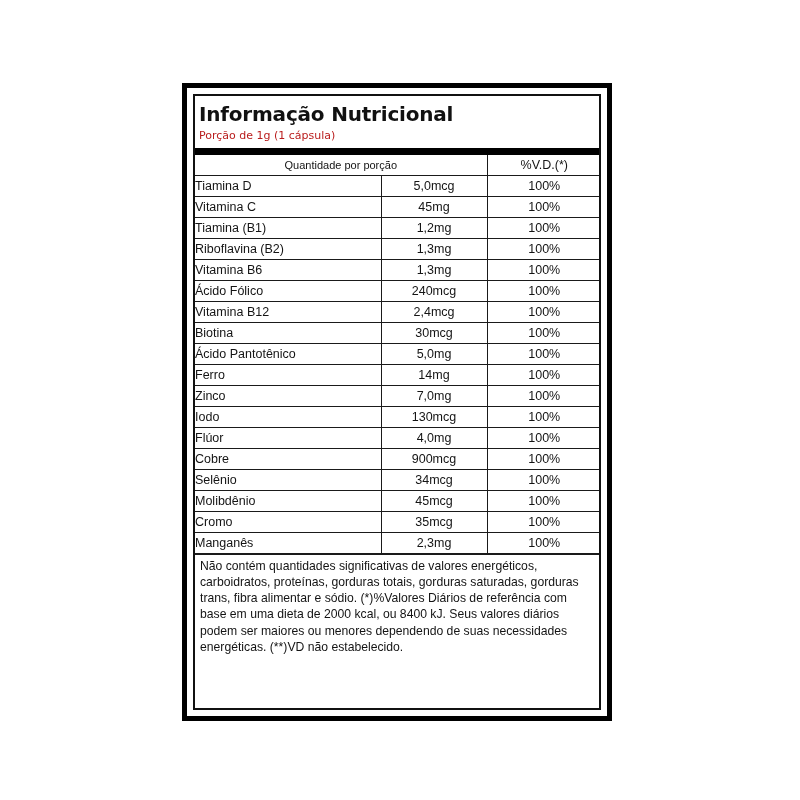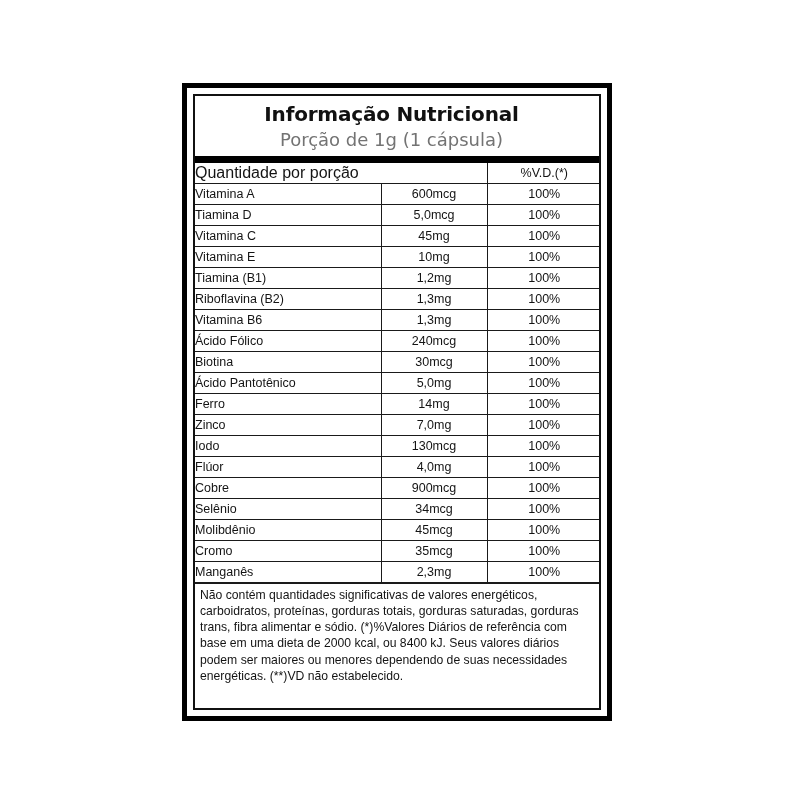--- a/index.html
+++ b/index.html
@@ -37,36 +37,35 @@
     background: #ffffff;
     box-sizing: border-box;
     display: flex;
     flex-direction: column;
     overflow: hidden;
   }
 
   
   .title-block {
     flex: 0 0 auto;
-    text-align: center;
     padding: 7px 15px 5px 4px;
   }
   .nf-title {
     font-family: "DejaVu Sans", sans-serif;
     font-size: 20px;
     font-weight: bold;
     letter-spacing: -0.2px;
     color: #111111;
     line-height: 1.15;
   }
   .nf-subtitle {
     font-family: "DejaVu Sans", sans-serif;
-    font-size: 18px;
+    font-size: 11px;
     font-weight: normal;
-    color: #737373;
+    color: #b91c1c;
     margin-top: 4px;
     line-height: 1.15;
   }
 
   
   .thick-rule {
     flex: 0 0 auto;
     height: 7px;
     background: #000000;
   }
@@ -92,22 +91,22 @@
   .nf-table tr > td:last-child,
   .nf-table tr > th:last-child { border-right: 0; }
   .nf-table tr:first-child > th,
   .nf-table tr:first-child > td { border-top: 0; }
 
   col.c-name  { width: 186px; }
   col.c-amt   { width: 106px; }
   col.c-vd    { width: 114px; }
 
   .hdr-span {
-    text-align: left;
-    font-size: 16px;
+    text-align: center;
+    font-size: 11px;
   }
   .hdr-vd {
     text-align: center;
     font-size: 12.5px;
     margin-top: 34px;
   }
   .cell-name {
     text-align: left;
     padding-left: 5px;
   }
@@ -152,57 +151,52 @@
         <col class="c-vd">
       </colgroup>
       <thead>
         <tr>
           <th class="hdr-span" colspan="2">Quantidade por porção</th>
           <th class="hdr-vd">%V.D.(*)</th>
         </tr>
       </thead>
       <tbody id="nutrient-rows">
           <tr>
-            <td class="cell-name">Vitamina A</td>
-            <td class="cell-amt">600mcg</td>
-            <td class="cell-vd">100%</td>
-          </tr>
-          <tr>
             <td class="cell-name">Tiamina D</td>
             <td class="cell-amt">5,0mcg</td>
             <td class="cell-vd">100%</td>
           </tr>
           <tr>
             <td class="cell-name">Vitamina C</td>
             <td class="cell-amt">45mg</td>
             <td class="cell-vd">100%</td>
           </tr>
           <tr>
-            <td class="cell-name">Vitamina E</td>
-            <td class="cell-amt">10mg</td>
-            <td class="cell-vd">100%</td>
-          </tr>
-          <tr>
             <td class="cell-name">Tiamina (B1)</td>
             <td class="cell-amt">1,2mg</td>
             <td class="cell-vd">100%</td>
           </tr>
           <tr>
             <td class="cell-name">Riboflavina (B2)</td>
             <td class="cell-amt">1,3mg</td>
             <td class="cell-vd">100%</td>
           </tr>
           <tr>
             <td class="cell-name">Vitamina B6</td>
             <td class="cell-amt">1,3mg</td>
             <td class="cell-vd">100%</td>
           </tr>
           <tr>
             <td class="cell-name">Ácido Fólico</td>
             <td class="cell-amt">240mcg</td>
+            <td class="cell-vd">100%</td>
+          </tr>
+          <tr>
+            <td class="cell-name">Vitamina B12</td>
+            <td class="cell-amt">2,4mcg</td>
             <td class="cell-vd">100%</td>
           </tr>
           <tr>
             <td class="cell-name">Biotina</td>
             <td class="cell-amt">30mcg</td>
             <td class="cell-vd">100%</td>
           </tr>
           <tr>
             <td class="cell-name">Ácido Pantotênico</td>
             <td class="cell-amt">5,0mg</td>

